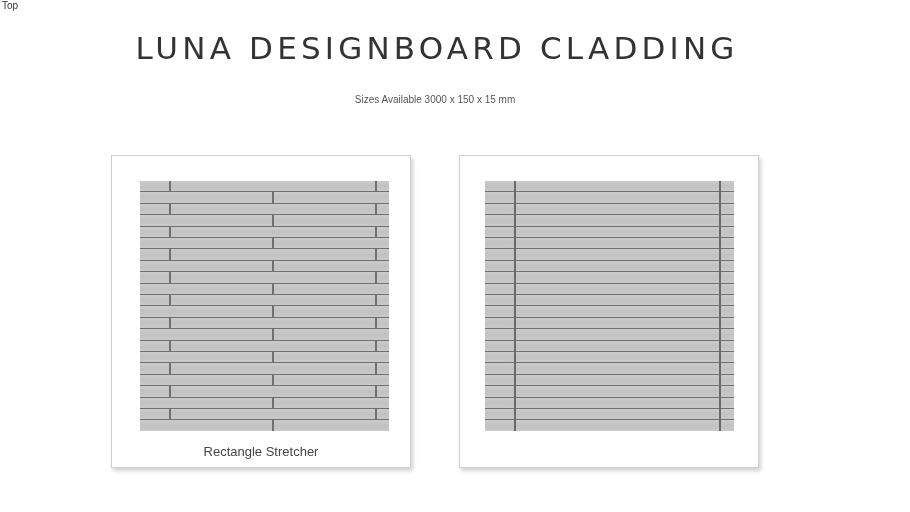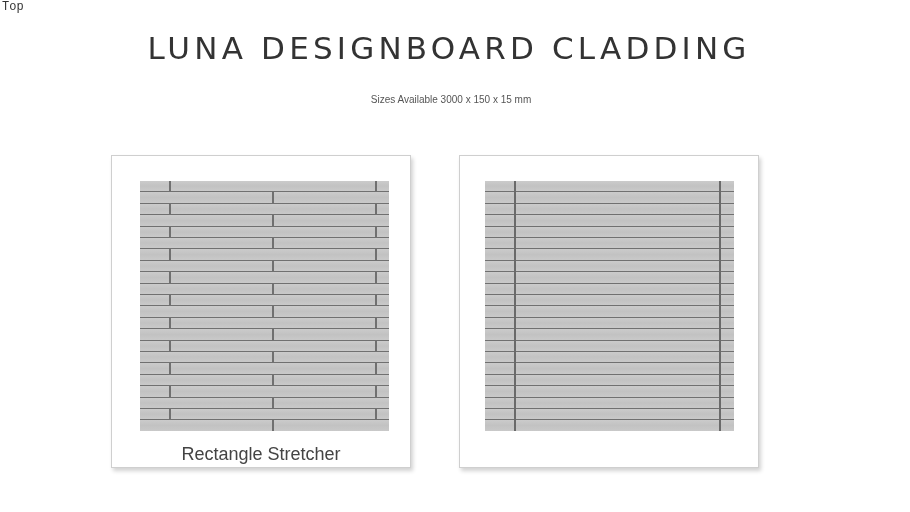--- a/index.html
+++ b/index.html
@@ -3,32 +3,32 @@
   <meta charset="utf-8">
   <style>
     html, body { margin: 0; padding: 0; }
     body {
       width: 910px; height: 512px; position: relative; overflow: hidden;
       background: #ffffff;
       font-family: "DejaVu Sans", sans-serif;
     }
     .corner-label {
       position: absolute; left: 2px; top: 0px;
-      font-size: 12px; color: #333; font-family: Liberation Mono, monospace;
+      font-size: 10px; color: #333; font-family: Liberation Sans, sans-serif;
     }
     .title {
       position: absolute; left: 0; width: 874px; top: 30px; text-align: center;
       font-family: "DejaVu Sans", sans-serif; font-weight: 300;
       font-size: 31px; letter-spacing: 4.2px; color: #333333;
-      -webkit-text-stroke: 0; font-weight: normal; margin-left: 12px;
+      -webkit-text-stroke: 0; font-weight: normal;
     }
     .subtitle {
       position: absolute; left: 0; width: 870px; top: 94px; text-align: center;
       font-family: "Liberation Sans", sans-serif;
-      font-size: 10px; color: #555555; padding-left: 16px;
+      font-size: 10px; color: #555555;
     }
     .card {
       position: absolute; top: 155px; width: 300px; height: 313px;
       background: #fff; border: 1px solid #cfcfcf;
       box-shadow: 2px 3px 4px rgba(0,0,0,0.18);
       box-sizing: border-box;
     }
     .card.c1 { left: 111px; }
     .card.c2 { left: 459px; }
     .swatch {
@@ -44,21 +44,21 @@
       background: linear-gradient(180deg, #cbcbcb 0%, #c2c2c2 50%, #c9c9c9 100%);
     }
     .joint {
       position: absolute; top: 0; height: 100%; width: 1.5px; background: #707070;
     }
     .vline {
       position: absolute; top: 0; height: 100%; width: 1.5px; background: #6a6a6a;
     }
     .caption {
       position: absolute; left: 0; width: 100%; top: 288px; text-align: center;
-      font-family: "Liberation Sans", sans-serif; font-size: 18px; color: #444444;
+      font-family: "Liberation Sans", sans-serif; font-size: 13px; color: #444444;
     }
   </style>
 </head>
 <body>
 
 <div class="corner-label">Top</div>
 
 <div class="title">LUNA DESIGNBOARD CLADDING</div>
 <div class="subtitle">Sizes Available 3000 x 150  x 15 mm</div>
 

